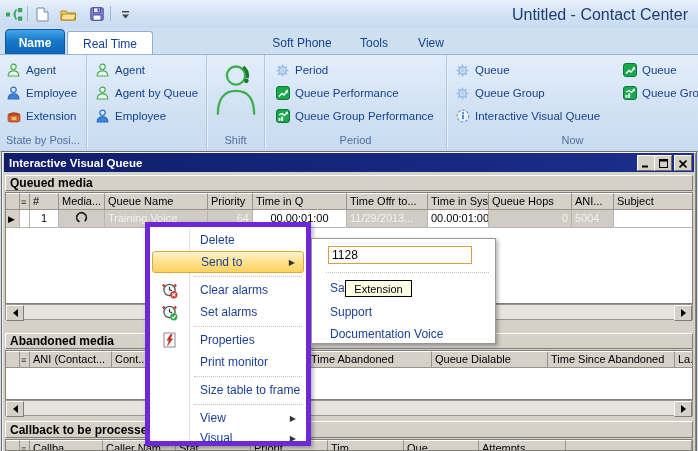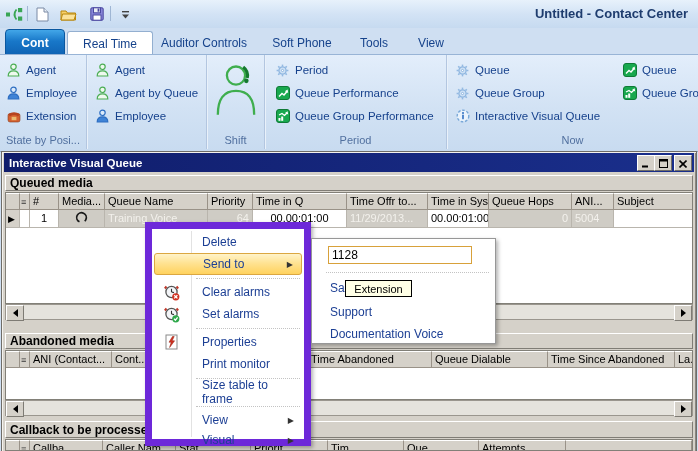--- a/index.html
+++ b/index.html
@@ -2,21 +2,21 @@
 <html><head>
 <meta charset="utf-8">
 <style>
   html,body{margin:0;padding:0;background:#9aa8b8;}
   .screen{position:relative;width:698px;height:451px;overflow:hidden;
     font-family:"Liberation Sans",sans-serif;background:#cfdff2;}
   .abs{position:absolute;}
   
   .titlebar{left:0;top:0;width:698px;height:28px;
     background:linear-gradient(180deg,#e7f1fb,#d3e3f5 50%,#c6daf0);}
-  .apptitle{top:6px;right:10px;font-size:13px;color:#1e3c6e;white-space:nowrap;font-weight:bold;}
+  .apptitle{top:6px;right:10px;font-size:16px;color:#1e3c6e;white-space:nowrap;}
   .qat{left:0;top:0;height:28px;}
   .qicon{position:absolute;top:6px;width:18px;height:16px;display:flex;align-items:center;justify-content:center;}
   .qsep{position:absolute;top:6px;width:1px;height:15px;background:#9fb6d4;}
   
   .tabrow{left:0;top:28px;width:698px;height:26px;}
   .tab{position:absolute;top:3px;height:23px;display:flex;align-items:center;justify-content:center;
     font-size:12px;color:#15428b;white-space:nowrap;}
   .tab.filetab{top:1px;height:25px;background:linear-gradient(180deg,#42a6e8,#1877c8 45%,#0f63b4);
     color:#fff;font-weight:bold;border-radius:4px 4px 0 0;border:1px solid #0a579f;}
   .tab.active{background:#fff;border:1px solid #93afd0;border-bottom:none;border-radius:3px 3px 0 0;color:#15428b;}
@@ -49,21 +49,21 @@
   .dcell{box-sizing:border-box;font-size:11px;border-right:1px solid #b9b5ad;border-bottom:1px solid #b9b5ad;
     padding:2px 3px 0 3px;white-space:nowrap;overflow:hidden;flex:0 0 auto;}
   .selgrey{background:#cfccc5;color:#f3f1ec;}
   .selwhite{background:#fff;color:#000;}
   .sbar{background:#e5e3dd;border:1px solid #9a968e;box-sizing:border-box;}
   .sbtn{position:absolute;width:16px;height:14px;background:#d5d1c9;border:1px solid;
     border-color:#fff #7e7b74 #7e7b74 #fff;display:flex;align-items:center;justify-content:center;}
   .tri-l{width:0;height:0;border-top:4px solid transparent;border-bottom:4px solid transparent;border-right:5px solid #000;}
   .tri-r{width:0;height:0;border-top:4px solid transparent;border-bottom:4px solid transparent;border-left:5px solid #000;}
   
-  .menu{left:145px;top:222px;width:166px;height:224px;background:#fff;border:7px solid #6d28d9;
+  .menu{left:145px;top:222px;width:166px;height:224px;background:#fff;border:5px solid #6d28d9;
     box-shadow:2px 2px 4px rgba(0,0,0,.3);z-index:10;box-sizing:border-box;}
   .gutterline{position:absolute;left:39px;top:2px;bottom:2px;width:1px;background:#e2e2e2;}
   .mitem{position:absolute;left:2px;right:2px;height:22px;display:flex;align-items:center;
     font-size:12px;color:#1c3f94;padding-left:48px;box-sizing:border-box;cursor:default;}
   .mitem.hl{background:linear-gradient(180deg,#fff3c9,#ffe393 45%,#ffd25e);
     border:1px solid #dba741;border-radius:3px;}
   .micon{position:absolute;left:8px;top:2px;width:18px;height:18px;display:flex;align-items:center;justify-content:center;}
   .marrow{position:absolute;right:8px;font-size:8px;color:#333;}
   .msep{position:absolute;left:44px;right:4px;height:1px;border-top:1px dotted #c3c3c3;}
   
@@ -120,23 +120,22 @@
         <svg width="9" height="9" viewBox="0 0 9 9">
             <rect x="1" y="1" width="7" height="1.4" fill="#444"></rect>
             <path d="M1,4.5 h7 l-3.5,4 z" fill="#444"></path>
           </svg>
       </span>
     </div>
     <div class="abs apptitle">Untitled - Contact Center</div>
   </div>
 
   <div class="abs tabrow">
-    <div class="tab filetab" style="left:5px;width:58px">Cont</div>
+    <div class="tab filetab" style="left:5px;width:58px">Name</div>
     <div class="tab active" style="left:67px;width:84px">Real Time</div>
-    <div class="tab" style="left:158px;width:92px">Auditor Controls</div>
     <div class="tab" style="left:264px;width:76px">Soft Phone</div>
     <div class="tab" style="left:350px;width:48px">Tools</div>
     <div class="tab" style="left:408px;width:46px">View</div>
   </div>
 
   <div class="abs ribbon">
 
     <div class="rgroup" style="left:0;width:86px">
       <div class="ritem" style="left:6px;top:7px">
         <span class="ric">

